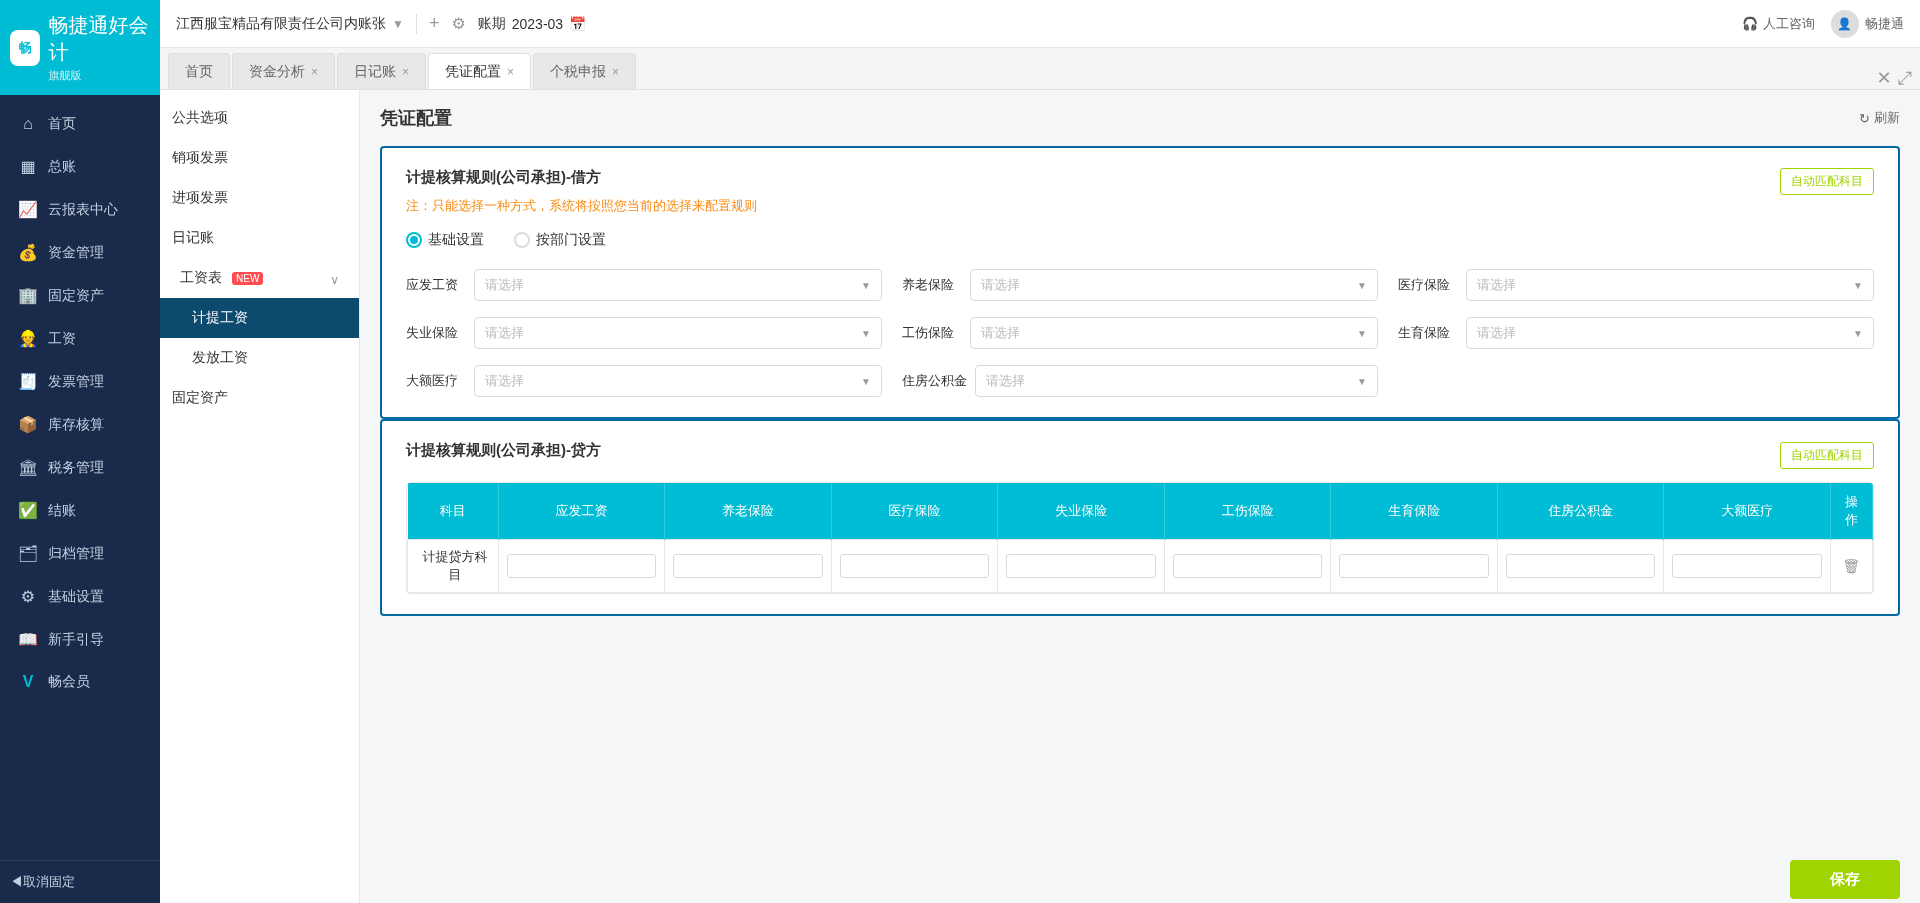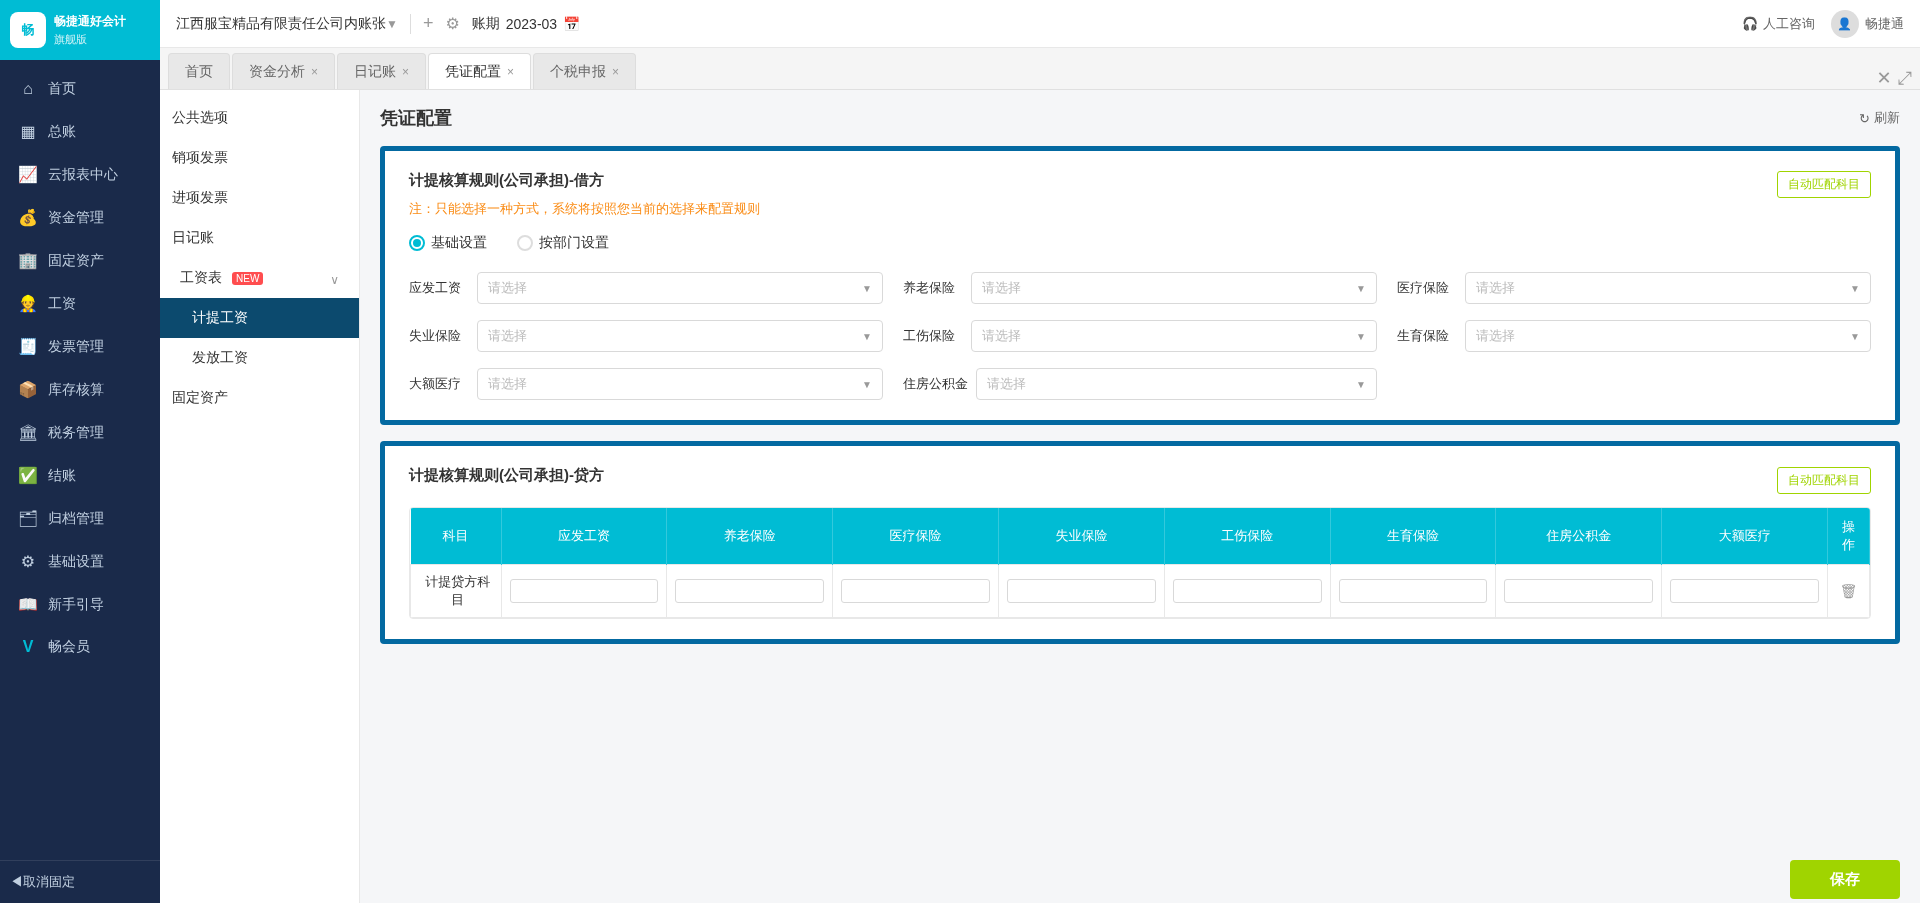--- a/index.html
+++ b/index.html
@@ -22,21 +22,21 @@
       align-items: center;
       gap: 8px;
     }
     .logo-icon {
       width: 36px; height: 36px;
       background: white;
       border-radius: 8px;
       display: flex; align-items: center; justify-content: center;
       color: #00bcd4; font-weight: bold; font-size: 13px;
     }
-    .logo-text { color: white; font-size: 12px; font-weight: bold; }
+    .logo-text { color: white; font-size: 20px; font-weight: normal; }
     .logo-sub { color: rgba(255,255,255,0.8); font-size: 11px; margin-top: 2px; }
     .sidebar-nav { flex: 1; overflow-y: auto; padding: 8px 0; }
     .sidebar-item {
       display: flex; align-items: center; gap: 10px;
       padding: 12px 18px; cursor: pointer; color: #c0cfe0;
       font-size: 14px; transition: background 0.2s;
     }
     .sidebar-item .icon { font-size: 16px; width: 20px; text-align: center; }
     .sidebar-bottom {
       padding: 12px 10px; cursor: pointer; color: #c0cfe0; font-size: 13px;
@@ -56,21 +56,21 @@
     .topbar {
       background: white;
       height: 48px;
       display: flex;
       align-items: center;
       padding: 0 16px;
       border-bottom: 1px solid #e8e8e8;
       gap: 12px;
     }
     .company-select {
-      display: flex; align-items: center; gap: 0;
+      display: flex; align-items: center; gap: 6px;
       color: #333; font-size: 14px; cursor: pointer;
     }
     .topbar-divider { width: 1px; height: 20px; background: #ddd; }
     .topbar-add { color: #999; font-size: 18px; cursor: pointer; }
     .topbar-settings { color: #999; font-size: 16px; cursor: pointer; }
     .topbar-period { display: flex; align-items: center; gap: 6px; font-size: 14px; color: #333; }
     .topbar-right { margin-left: auto; display: flex; align-items: center; gap: 16px; }
     .topbar-service { display: flex; align-items: center; gap: 4px; font-size: 13px; color: #666; cursor: pointer; }
     .topbar-user { display: flex; align-items: center; gap: 6px; font-size: 13px; color: #666; cursor: pointer; }
     .user-avatar { width: 28px; height: 28px; border-radius: 50%; background: #ddd; display: flex; align-items: center; justify-content: center; font-size: 12px; color: #666; }
@@ -141,24 +141,23 @@
     }
     .page-title { font-size: 18px; font-weight: bold; color: #333; }
     .refresh-btn {
       display: flex; align-items: center; gap: 4px;
       font-size: 13px; color: #666; cursor: pointer;
     }
 
     
     .section-card {
       background: white;
-      border: 5px solid #0369a1;
+      border: 2px solid #0369a1;
       border-radius: 4px;
       padding: 20px 24px;
-      margin-bottom: 16px;
     }
     .section-title { font-size: 15px; font-weight: bold; color: #333; margin-bottom: 10px; }
     .section-note { font-size: 13px; color: #fa8c16; margin-bottom: 16px; }
     .auto-match-btn {
       float: right;
       border: 1px solid #a0d400;
       color: #a0d400;
       background: white;
       padding: 4px 10px;
       font-size: 12px;

